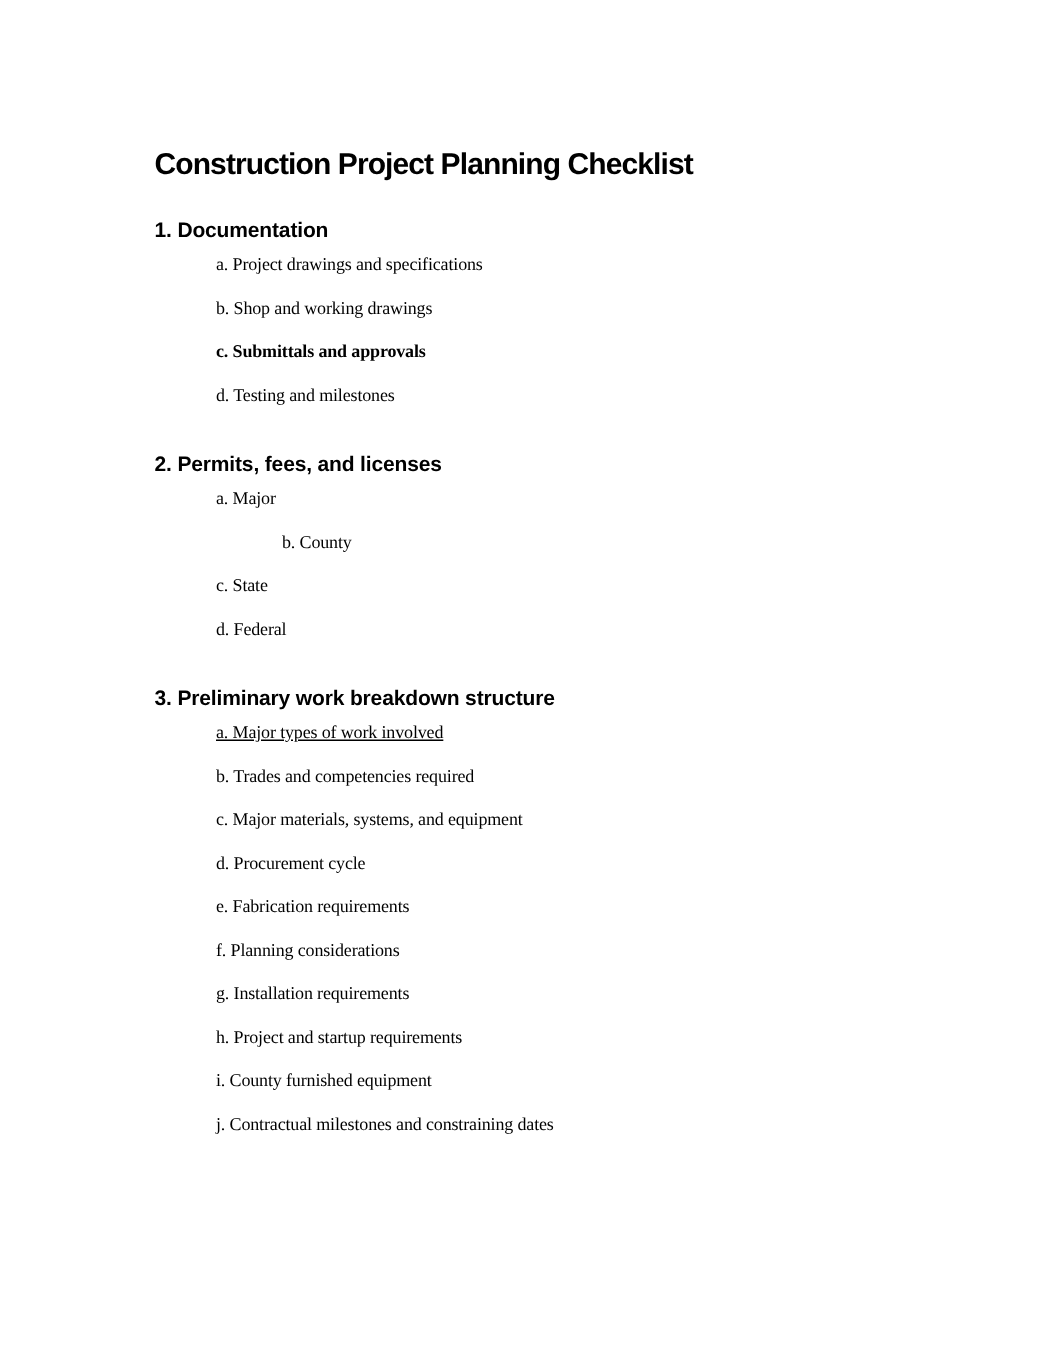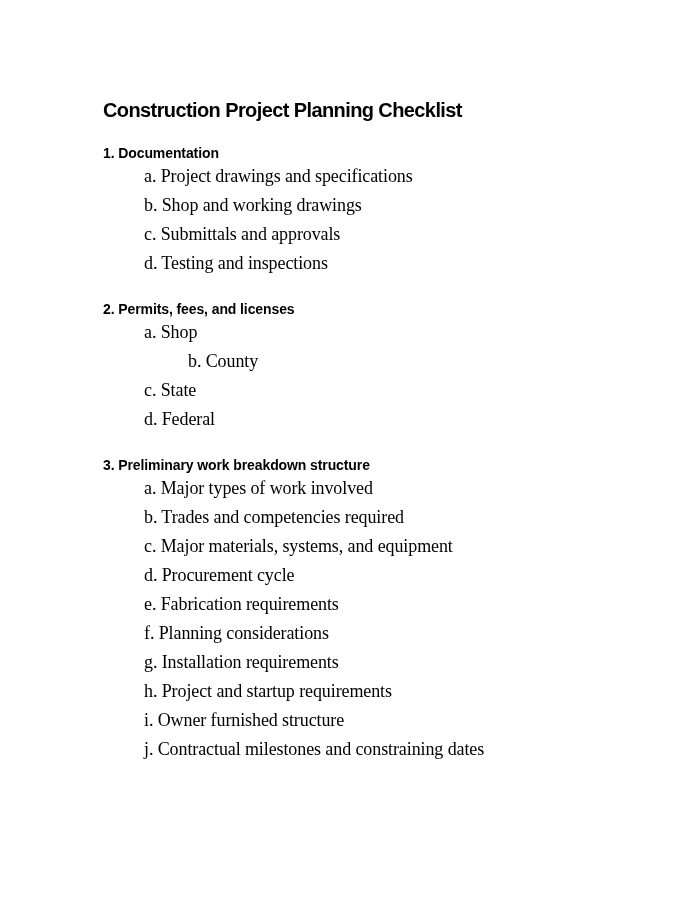--- a/index.html
+++ b/index.html
@@ -12,46 +12,46 @@
     }
     .section-heading {
       position: absolute; left: 103px;
       font-family: "Liberation Sans", sans-serif; font-weight: bold;
       font-size: 14px; letter-spacing: -0.1px; white-space: nowrap;
       line-height: 18px;
     }
     .item {
       position: absolute; left: 144px;
       font-family: "Liberation Serif", serif;
-      font-size: 18px; white-space: nowrap; line-height: 16px;
+      font-size: 12px; white-space: nowrap; line-height: 16px;
       letter-spacing: -0.1px;
     }
   </style>
 </head>
 <body>
 
 <div>
   <div class="title">Construction Project Planning Checklist</div>
 
   <div class="section-heading" style="top:144px;">1. Documentation</div>
   <div class="item" style="top:168px;">a. Project drawings and specifications</div>
   <div class="item" style="top:197px;">b. Shop and working drawings</div>
-  <div class="item" style="top:226px;">c. Submittals and approvals</div>
-  <div class="item" style="top:255px;">d. Testing and inspections</div>
+  <div class="item" style="top:226px;font-weight:bold;">c. Submittals and approvals</div>
+  <div class="item" style="top:255px;">d. Testing and milestones</div>
 
   <div class="section-heading" style="top:300px;">2. Permits, fees, and licenses</div>
-  <div class="item" style="top:324px;">a. Shop</div>
+  <div class="item" style="top:324px;">a. Major</div>
   <div class="item" style="top:353px;margin-left:44px;">b. County</div>
   <div class="item" style="top:382px;">c. State</div>
   <div class="item" style="top:411px;">d. Federal</div>
 
   <div class="section-heading" style="top:456px;">3. Preliminary work breakdown structure</div>
-  <div class="item" style="top:480px;">a. Major types of work involved</div>
+  <div class="item" style="top:480px;text-decoration:underline;">a. Major types of work involved</div>
   <div class="item" style="top:509px;">b. Trades and competencies required</div>
   <div class="item" style="top:538px;">c. Major materials, systems, and equipment</div>
   <div class="item" style="top:567px;">d. Procurement cycle</div>
   <div class="item" style="top:596px;">e. Fabrication requirements</div>
   <div class="item" style="top:625px;">f. Planning considerations</div>
   <div class="item" style="top:654px;">g. Installation requirements</div>
   <div class="item" style="top:683px;">h. Project and startup requirements</div>
-  <div class="item" style="top:712px;">i. Owner furnished structure</div>
+  <div class="item" style="top:712px;">i. County furnished equipment</div>
   <div class="item" style="top:741px;">j. Contractual milestones and constraining dates</div>
 </div>
 
 </body></html>

